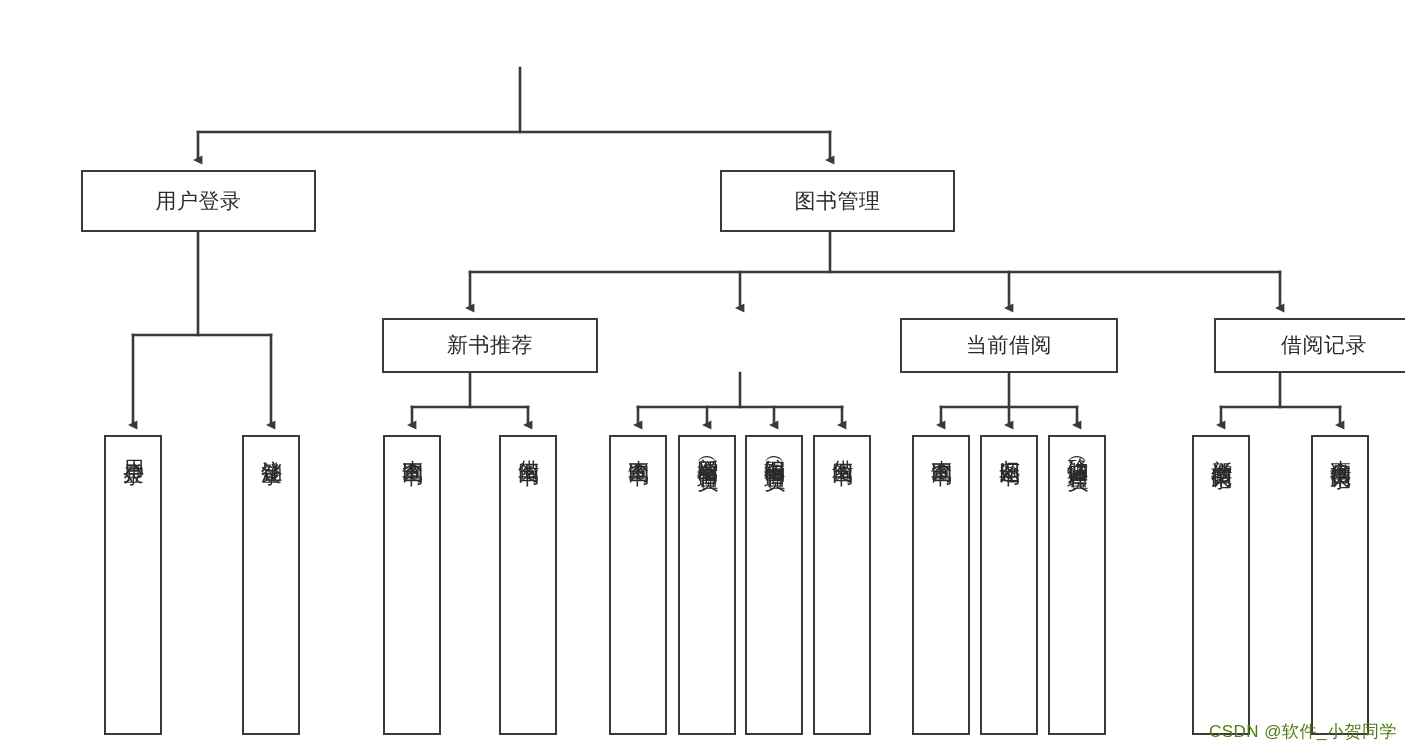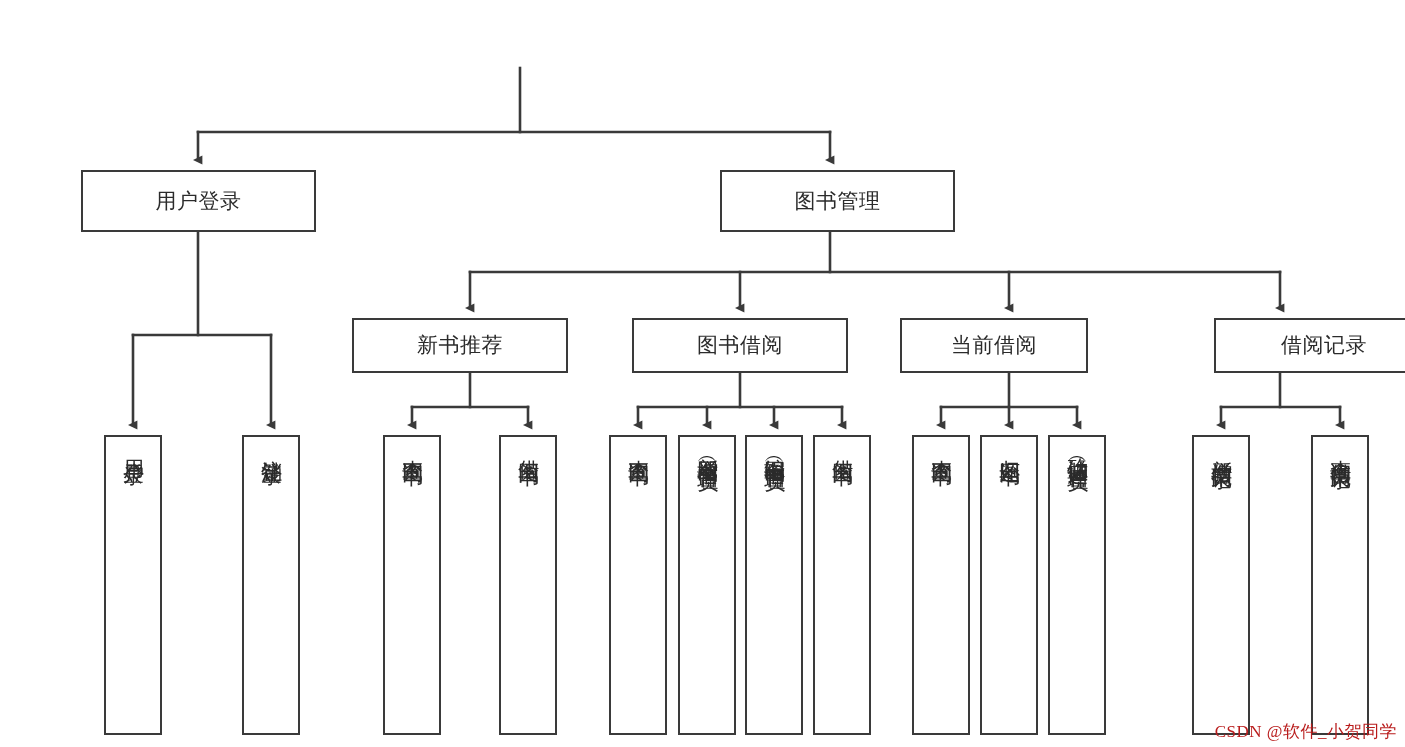--- a/index.html
+++ b/index.html
@@ -64,25 +64,25 @@
     text-align: left;
   }
   .node.vert.tall-text {
     padding-top: 4px;
   }
   #watermark {
     position: absolute;
     right: 8px;
     bottom: 4px;
     font-size: 17px;
-    color: #b91c1c;
+    color: #4d7c0f;
     letter-spacing: 0.5px;
     z-index: 5;
     white-space: nowrap;
-    font-family: Liberation Serif, serif;
+    font-family: Liberation Sans, sans-serif;
   }
 </style>
 </head>
 <body>
 
 <div id="diagram-root">
 
   <svg id="edge-layer" viewBox="0 0 1405 747" width="1405" height="747" xmlns="http://www.w3.org/2000/svg">
     <defs>
       <marker id="arrow" markerWidth="11" markerHeight="11" refX="5.2" refY="5.2" orient="auto" markerUnits="userSpaceOnUse">
@@ -137,27 +137,24 @@
   </svg>
 
 
   <div class="node horiz" style="left:81px; top:170px; width:235px; height:62px;">
     <span class="node-label">用户登录</span>
   </div>
   <div class="node horiz" style="left:720px; top:170px; width:235px; height:62px;">
     <span class="node-label">图书管理</span>
   </div>
 
-  <div class="node horiz" style="left:352px; top:318px; width:216px; height:55px;">
+  <div class="node horiz" style="left:382px; top:318px; width:216px; height:55px;">
     <span class="node-label">新书推荐</span>
   </div>
-  <div class="node horiz" style="left:632px; top:318px; width:216px; height:55px;">
-    <span class="node-label">图书借阅</span>
-  </div>
-  <div class="node horiz" style="left:900px; top:318px; width:188px; height:55px;">
+  <div class="node horiz" style="left:900px; top:318px; width:218px; height:55px;">
     <span class="node-label">当前借阅</span>
   </div>
   <div class="node horiz" style="left:1170px; top:318px; width:220px; height:55px;margin-left:44px;">
     <span class="node-label">借阅记录</span>
   </div>
 
   <div class="node vert" style="left:104px; top:435px; width:58px; height:300px;">
     <span class="node-label">用户登录</span>
   </div>
   <div class="node vert" style="left:242px; top:435px; width:58px; height:300px;">

